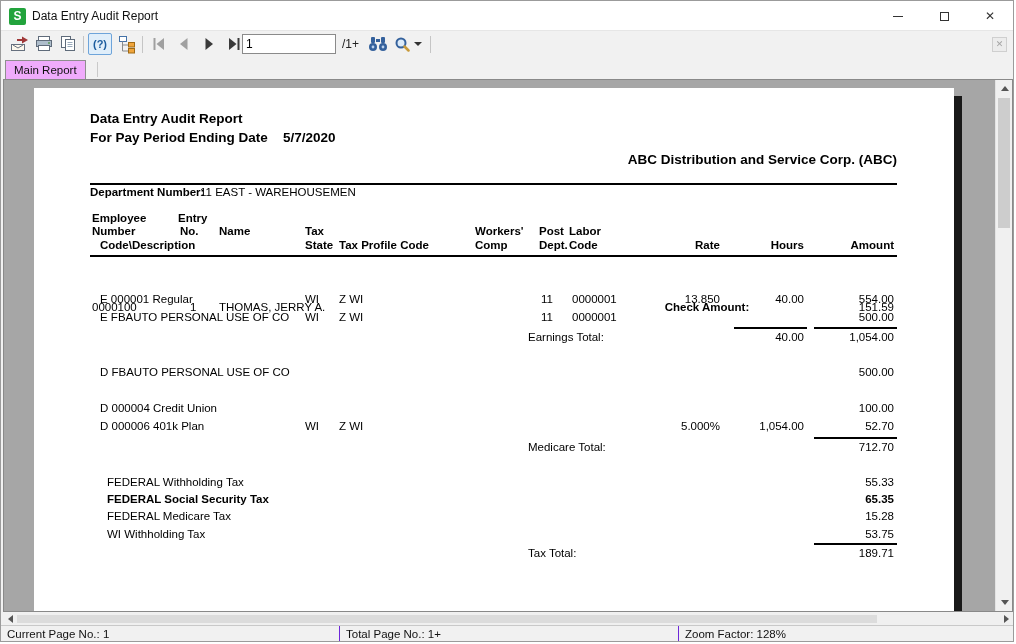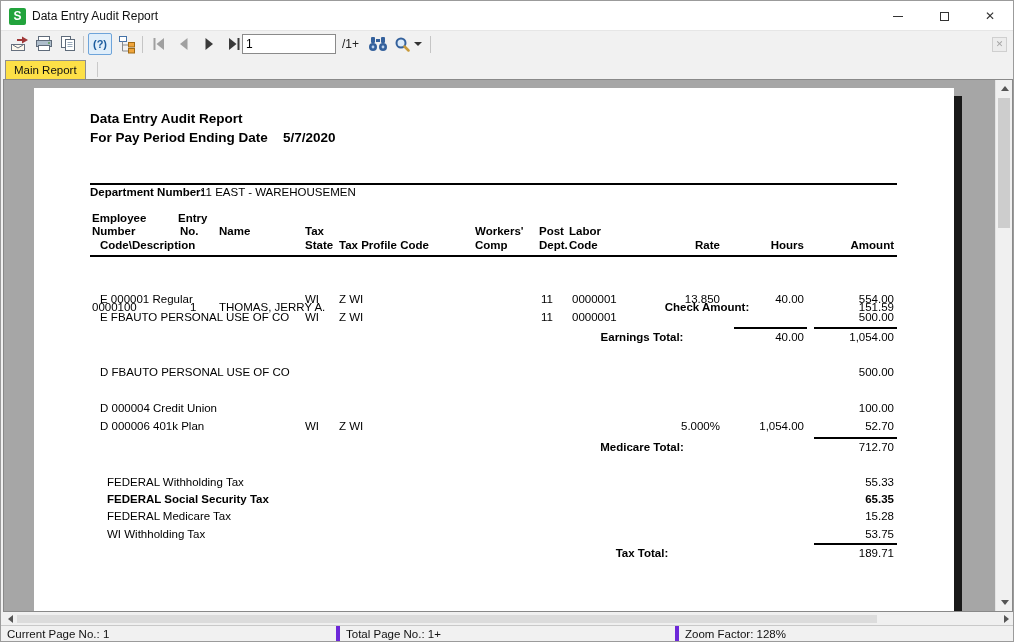--- a/index.html
+++ b/index.html
@@ -27,59 +27,59 @@
              font-size:12px;padding:0 3px;font-family:"Liberation Sans",sans-serif;background:#fff;}
   .pagetotal{position:absolute;left:341px;top:0;height:27px;line-height:27px;font-size:12px;color:#222;}
   .caret-down{width:0;height:0;border-left:4px solid transparent;border-right:4px solid transparent;
               border-top:4px solid #333;margin-left:4px;}
   .closeview{position:absolute;right:6px;top:6px;width:15px;height:15px;background:#ececec;
              border:1px solid #cfcfcf;color:#a4a4a4;font-size:9px;line-height:13px;text-align:center;}
 
   
   .tabrow{position:absolute;top:57px;left:0;right:0;height:21px;background:#f1f1f1;}
   .tab{position:absolute;left:4px;top:2px;height:19px;line-height:18px;padding:0 8px;
-       border:1px solid #8f8f8f;border-bottom:none;background:#fde047;font-size:11.5px;color:#111;}
+       border:1px solid #8f8f8f;border-bottom:none;background:#f0abfc;font-size:11.5px;color:#111;}
   .tabdiv{position:absolute;left:96px;top:4px;width:1px;height:15px;background:#c9c9c9;}
 
   
   .viewer{position:absolute;top:78px;left:2px;width:1010px;height:533px;border:1px solid #898989;
           background:#a6a6a6;overflow:hidden;}
   .page{position:absolute;left:30px;top:8px;width:920px;height:1400px;background:#ffffff;
         box-shadow:8px 8px 0 0 #191919;color:#000;font-size:11.5px;}
   .page .abs{position:absolute;white-space:nowrap;}
   .b{font-weight:bold;}
   .rule{position:absolute;background:#000;height:2px;}
   .rl{position:absolute;left:0;width:920px;height:14px;font-size:11.5px;}
   .rl span{position:absolute;white-space:nowrap;}
   .c-ecode{left:58px;} .c-eno{left:156px;} .c-ename{left:185px;}
   .c-desc{left:66px;} .c-taxdesc{left:73px;}
   .c-state{left:271px;} .c-prof{left:305px;}
   .c-pdept{left:507px;} .c-labor{left:538px;}
   .c-rate{left:586px;width:100px;text-align:right;}
   .c-hours{left:670px;width:100px;text-align:right;}
   .c-amt{left:760px;width:100px;text-align:right;}
   .c-chklbl{left:573px;width:200px;text-align:center;font-weight:bold;}
-  .c-totlbl{left:508px;width:200px;text-align:center;font-weight:bold;}
+  .c-totlbl{left:494px;width:200px;text-align:left;font-weight:normal;}
 
   
   .vscroll{position:absolute;top:0;right:0;bottom:0;width:17px;background:#f0f0f0;border-left:1px solid #e3e3e3;}
   .vs-btn{position:absolute;left:0;width:17px;height:17px;display:flex;align-items:center;justify-content:center;}
   .tri-up{width:0;height:0;border-left:4px solid transparent;border-right:4px solid transparent;border-bottom:5px solid #555;}
   .tri-down{width:0;height:0;border-left:4px solid transparent;border-right:4px solid transparent;border-top:5px solid #555;}
   .vs-thumb{position:absolute;left:2px;right:2px;top:18px;height:130px;background:#cdcdcd;}
   .hscroll{position:absolute;top:612px;left:2px;width:1010px;height:12px;background:#f0f0f0;}
   .hs-btn{position:absolute;top:0;width:14px;height:12px;display:flex;align-items:center;justify-content:center;}
   .tri-left{width:0;height:0;border-top:4px solid transparent;border-bottom:4px solid transparent;border-right:5px solid #555;}
   .tri-right{width:0;height:0;border-top:4px solid transparent;border-bottom:4px solid transparent;border-left:5px solid #555;}
   .hs-thumb{position:absolute;left:14px;top:2px;height:8px;width:860px;background:#dcdcdc;}
 
   
   .statusbar{position:absolute;top:624px;left:0;right:0;height:18px;background:#f1f1f1;
              border-top:1px solid #c9c9c9;font-size:11.5px;color:#111;display:flex;}
-  .spane{height:100%;line-height:17px;padding-left:6px;border-right:4px solid #6d28d9;}
+  .spane{height:100%;line-height:17px;padding-left:6px;border-right:1px solid #6d28d9;}
   .sp1{width:339px;} .sp2{width:339px;} .sp3{flex:1;border-right:none;}
 </style>
 </head>
 <body>
 
 <div class="window">
 
   <div class="titlebar">
     <div class="logo">S</div>
     <div class="wtitle">Data Entry Audit Report</div>
@@ -185,20 +185,21 @@
     <div class="tab">Main Report</div>
     <div class="tabdiv"></div>
   </div>
 
   <div class="viewer">
     <div class="page">
 
       <div class="abs b" style="left:56px;top:23px;font-size:13.5px;">Data Entry Audit Report</div>
       <div class="abs b" style="left:56px;top:42px;font-size:13.5px;">For Pay Period Ending Date</div>
       <div class="abs b" style="left:249px;top:42px;font-size:13.5px;">5/7/2020</div>
+      <div class="abs b" style="left:563px;top:64px;width:300px;text-align:right;font-size:13.5px;">ABC Distribution and Service Corp. (ABC)</div>
 
       <div class="rule" style="left:56px;top:95px;width:807px;"></div>
 
       <div class="abs b" style="left:56px;top:98px;">Department Number:</div>
       <div class="abs" style="left:166px;top:98px;">11 EAST - WAREHOUSEMEN</div>
 
       <div class="rl b" style="top:124px;">
         <span style="left:58px;">Employee</span>
         <span style="left:144px;">Entry</span>
       </div>

